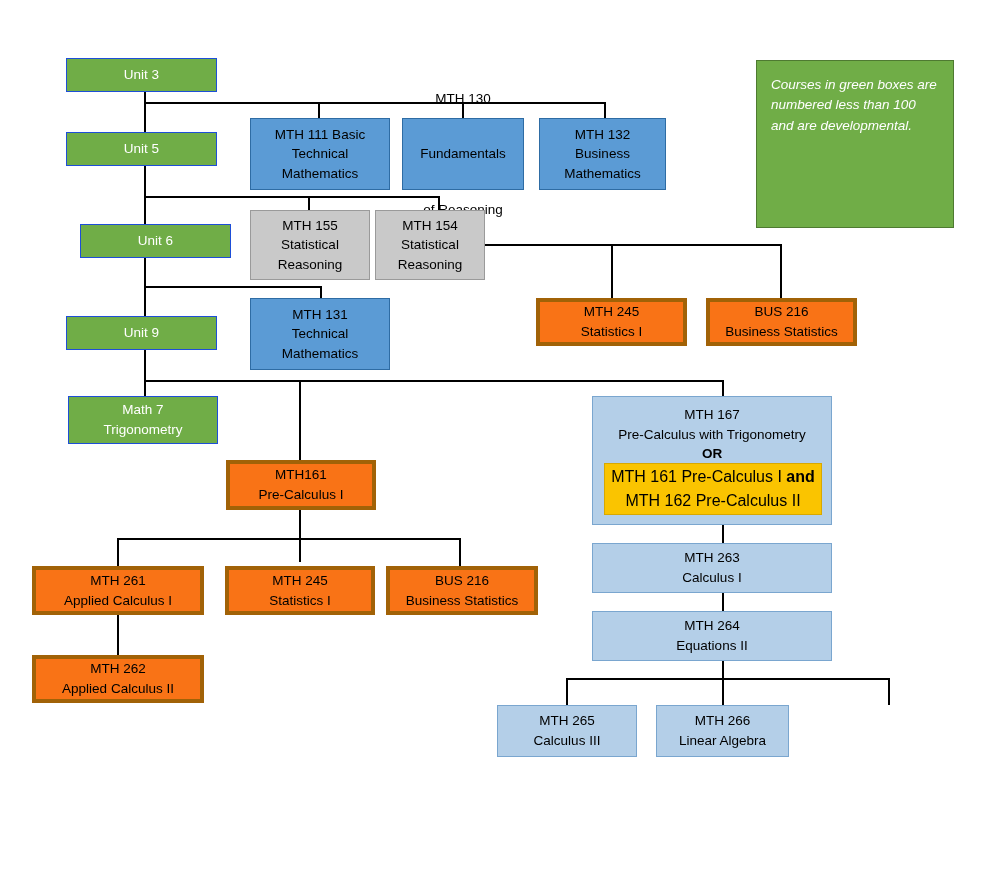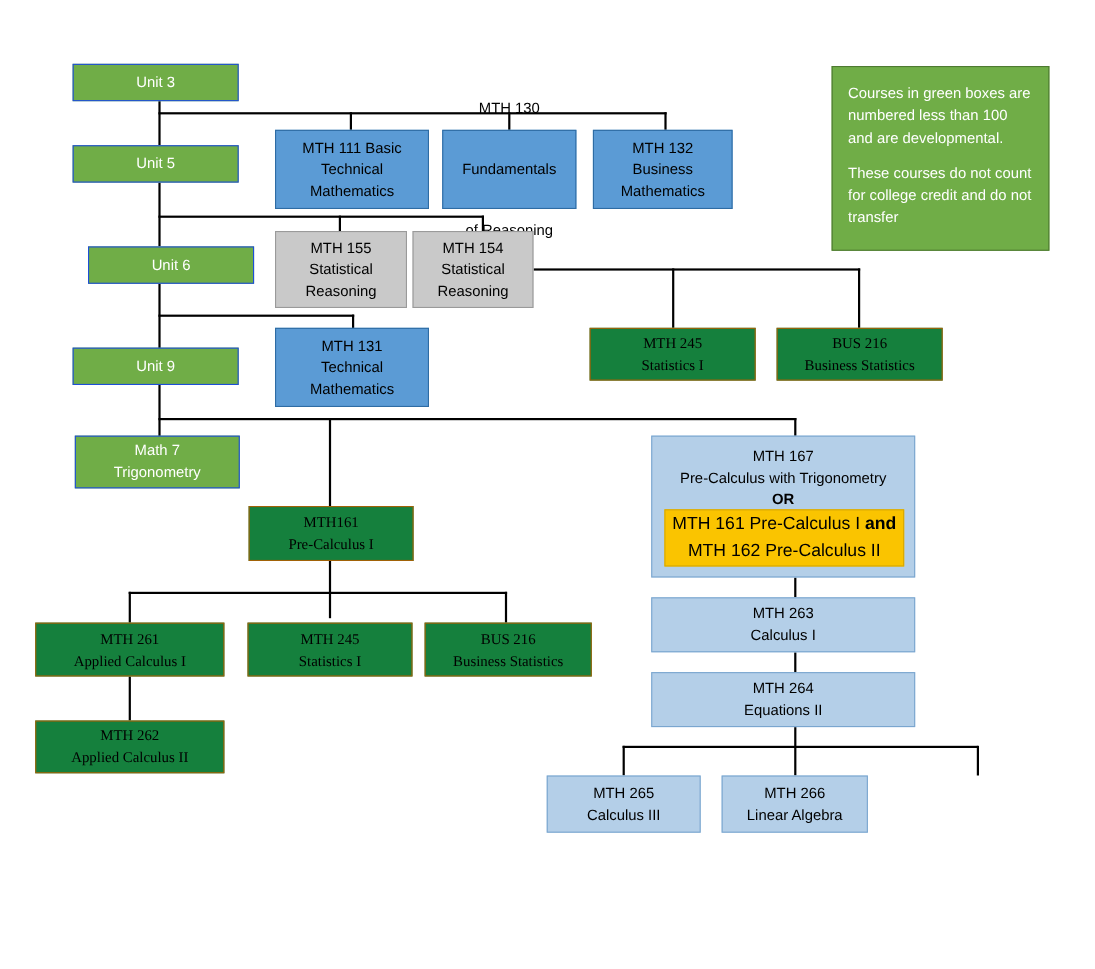--- a/index.html
+++ b/index.html
@@ -41,24 +41,23 @@
     background: #5b9bd5;
     border: 1px solid #2e6ca4;
     color: #000000;
   }
   .gray {
     background: #c9c9c9;
     border: 1px solid #9a9a9a;
     color: #000000;
   }
   .amber {
-    background: #15803d;
-    border: 1px solid #a16207;
-    color: #000000;
-    font-family: Liberation Serif, serif;
+    background: #f97316;
+    border: 4px solid #a16207;
+    color: #000000;
   }
   .lightblue {
     background: #b4cfe8;
     border: 1px solid #7aa6cf;
     color: #000000;
   }
   .gold {
     background: #fac400;
     border: 1px solid #d8a800;
     color: #000000;
@@ -67,21 +66,21 @@
     background: #70ad47;
     border: 1px solid #4e7a31;
     color: #ffffff;
     align-items: flex-start;
     justify-content: flex-start;
     text-align: left;
     padding: 14px 14px 10px 14px;
     font-size: 13.5px;
     line-height: 1.5;
   }
-  .legend p { margin: 0 0 12px 0; }
+  .legend p { margin: 0 0 12px 0; font-style: italic; }
   .legend p:last-child { margin-bottom: 0; }
 
   .line {
     position: absolute;
     background: #000000;
     z-index: 1;
   }
   .hline { height: 2px; }
   .vline { width: 2px; }
 
@@ -139,21 +138,20 @@
   <div class="line vline" style="left:722px; top:525px; height:18px;"></div>
   <div class="line vline" style="left:722px; top:593px; height:18px;"></div>
 
   <div class="line vline" style="left:722px; top:661px; height:44px;"></div>
   <div class="line hline" style="left:566px; top:678px; width:323px;"></div>
   <div class="line vline" style="left:566px; top:678px; height:27px;"></div>
   <div class="line vline" style="left:888px; top:678px; height:27px;"></div>
 
   <div class="node legend" style="left:756px; top:60px; width:198px; height:168px;">
     <p>Courses in green boxes are numbered less than 100 and are developmental.</p>
-    <p>These courses do not count for college credit and do not transfer</p>
   </div>
 
   <div class="node green" style="left:66px; top:58px; width:151px; height:34px;">
     <span class="ln">Unit 3</span>
   </div>
 
   <div class="node green" style="left:66px; top:132px; width:151px; height:34px;">
     <span class="ln">Unit 5</span>
   </div>
 

